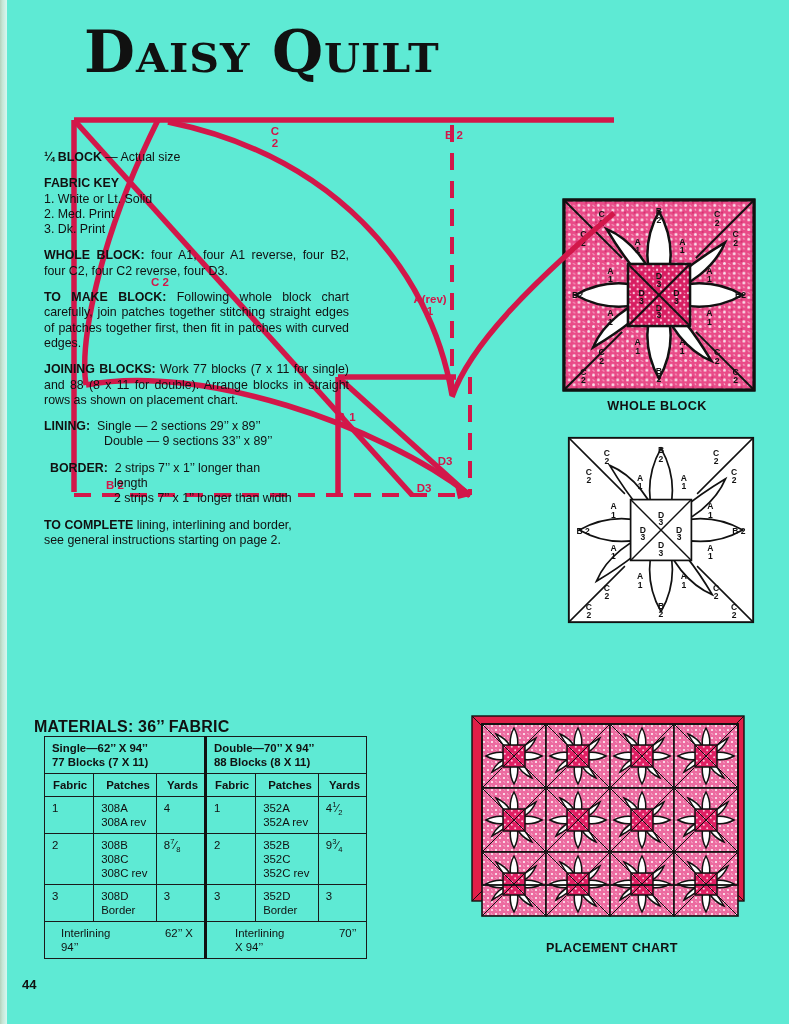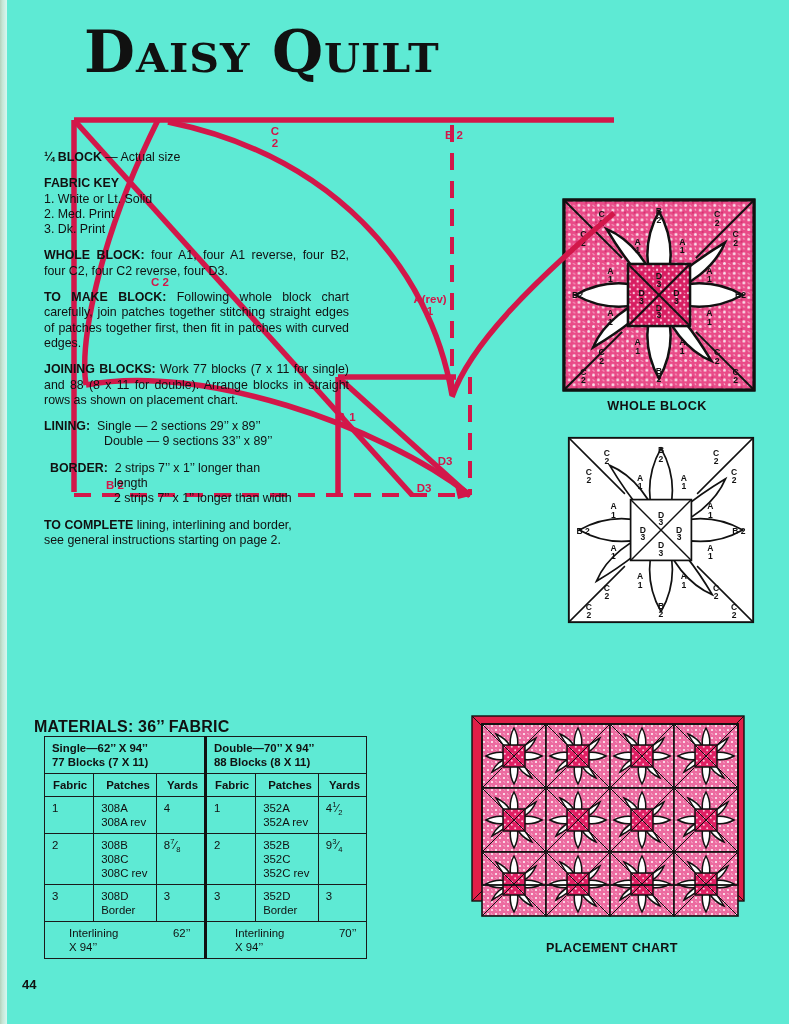--- a/index.html
+++ b/index.html
@@ -441,21 +441,21 @@
     </td>
     <td>3</td>
     <td class="thickL">3</td>
     <td>
       <span>352D</span><br>
       <span>Border</span>
     </td>
     <td>3</td>
   </tr>
   <tr class="interl">
-    <td colspan="3" style="padding-left:24px;">
+    <td colspan="3" style="padding-left:16px;">
       <span class="il a">Interlining</span><span>62’’ X 94’’</span>
     </td>
     <td class="thickL" colspan="3" style="padding-left:28px;">
       <span class="il a">Interlining</span><span>70’’ X 94’’</span>
     </td>
   </tr>
 </tbody>
     </table>
 
 <div class="pageno">44</div>

